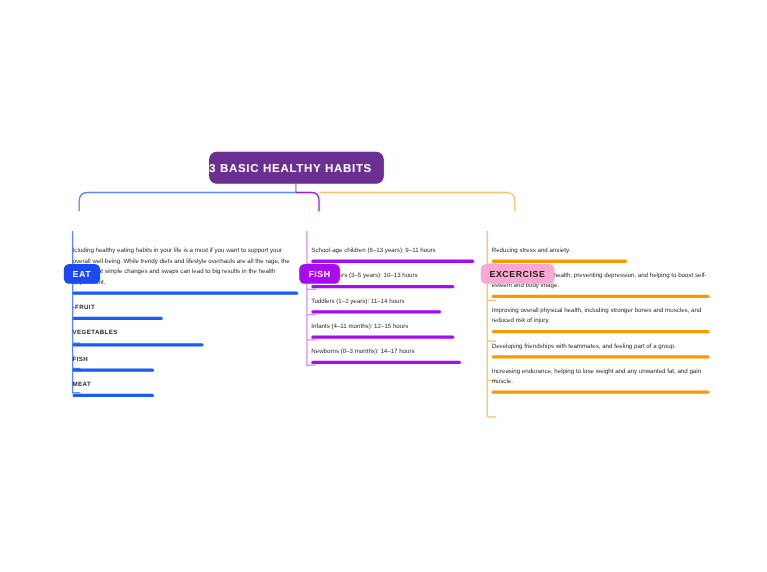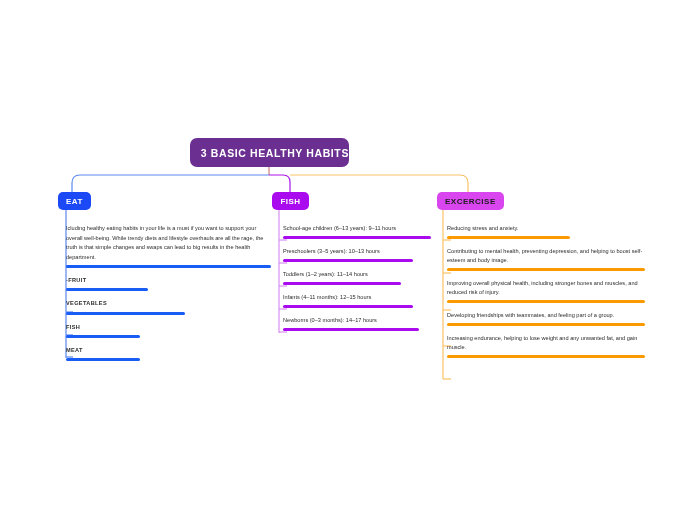--- a/index.html
+++ b/index.html
@@ -25,21 +25,21 @@
   .root-node {
     position: absolute;
     left: 190px;
     top: 138px;
     width: 159px;
     height: 29px;
     background: #6b2f91;
     border-radius: 7px;
     display: flex;
     align-items: center;
-    justify-content: flex-end;
+    justify-content: flex-start;
     z-index: 5;
   }
   .root-node .root-label {
     color: #ffffff;
     font-size: 10.5px;
     font-weight: bold;
     letter-spacing: 0.6px;
     white-space: nowrap;
   }
 
@@ -51,40 +51,41 @@
     display: flex;
     align-items: center;
     justify-content: center;
     padding: 0 8px;
     box-sizing: border-box;
     z-index: 5;
     font-size: 8px;
     font-weight: bold;
     letter-spacing: 0.5px;
     white-space: nowrap;
+    margin-top: 48px;
   }
   .badge-eat {
     left: 58px;
     top: 192px;
     min-width: 28px;
     background: #1a49f5;
     color: #ffffff;
   }
   .badge-sleep {
     left: 272px;
     top: 192px;
     min-width: 37px;
     background: #aa0bee;
     color: #ffffff;
   }
   .badge-exercise {
     left: 437px;
     top: 192px;
     min-width: 57px;
-    background: #d946ef;
+    background: #f9a8d4;
     color: #1d1d1d;
     justify-content: flex-end;
   }
 
   
   .branch {
     position: absolute;
     z-index: 4;
   }
   .branch-eat   { left: 66px;  top: 224px; width: 205px; }

